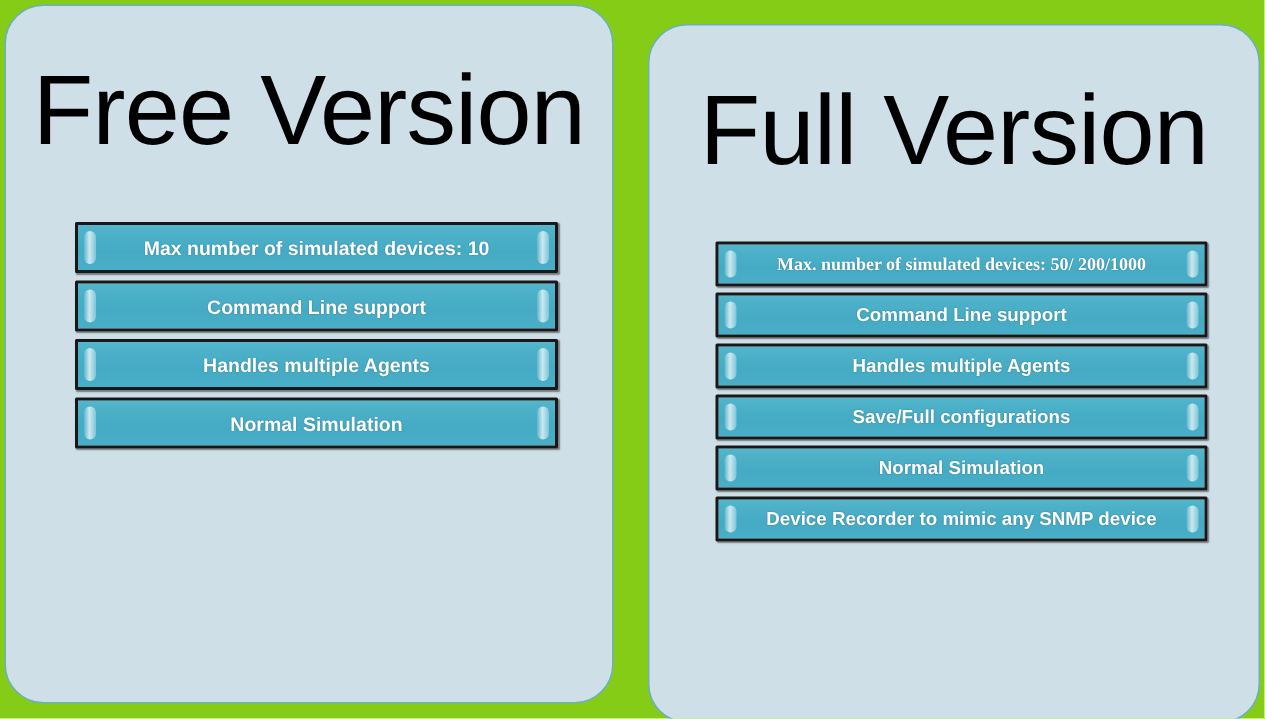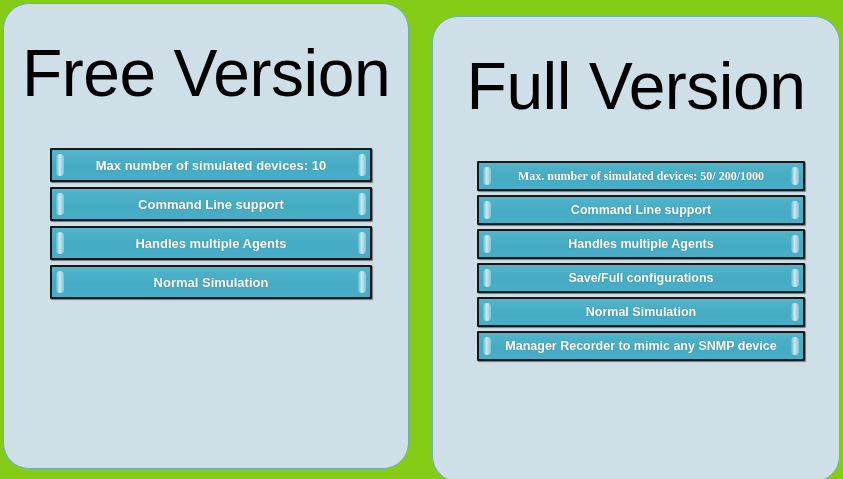--- a/index.html
+++ b/index.html
@@ -197,20 +197,20 @@
         <span class="feature-label">Save/Full configurations</span>
       </div>
 
       <div class="feature-btn">
         <span class="feature-label">Normal Simulation</span>
       </div>
 
 
 
       <div class="feature-btn">
-        <span class="feature-label">Manager Recorder to mimic any SNMP device</span>
+        <span class="feature-label">Device Recorder to mimic any SNMP device</span>
       </div>
 
 
     </div>
   </div>
 
 </div>
 
 </body></html>

